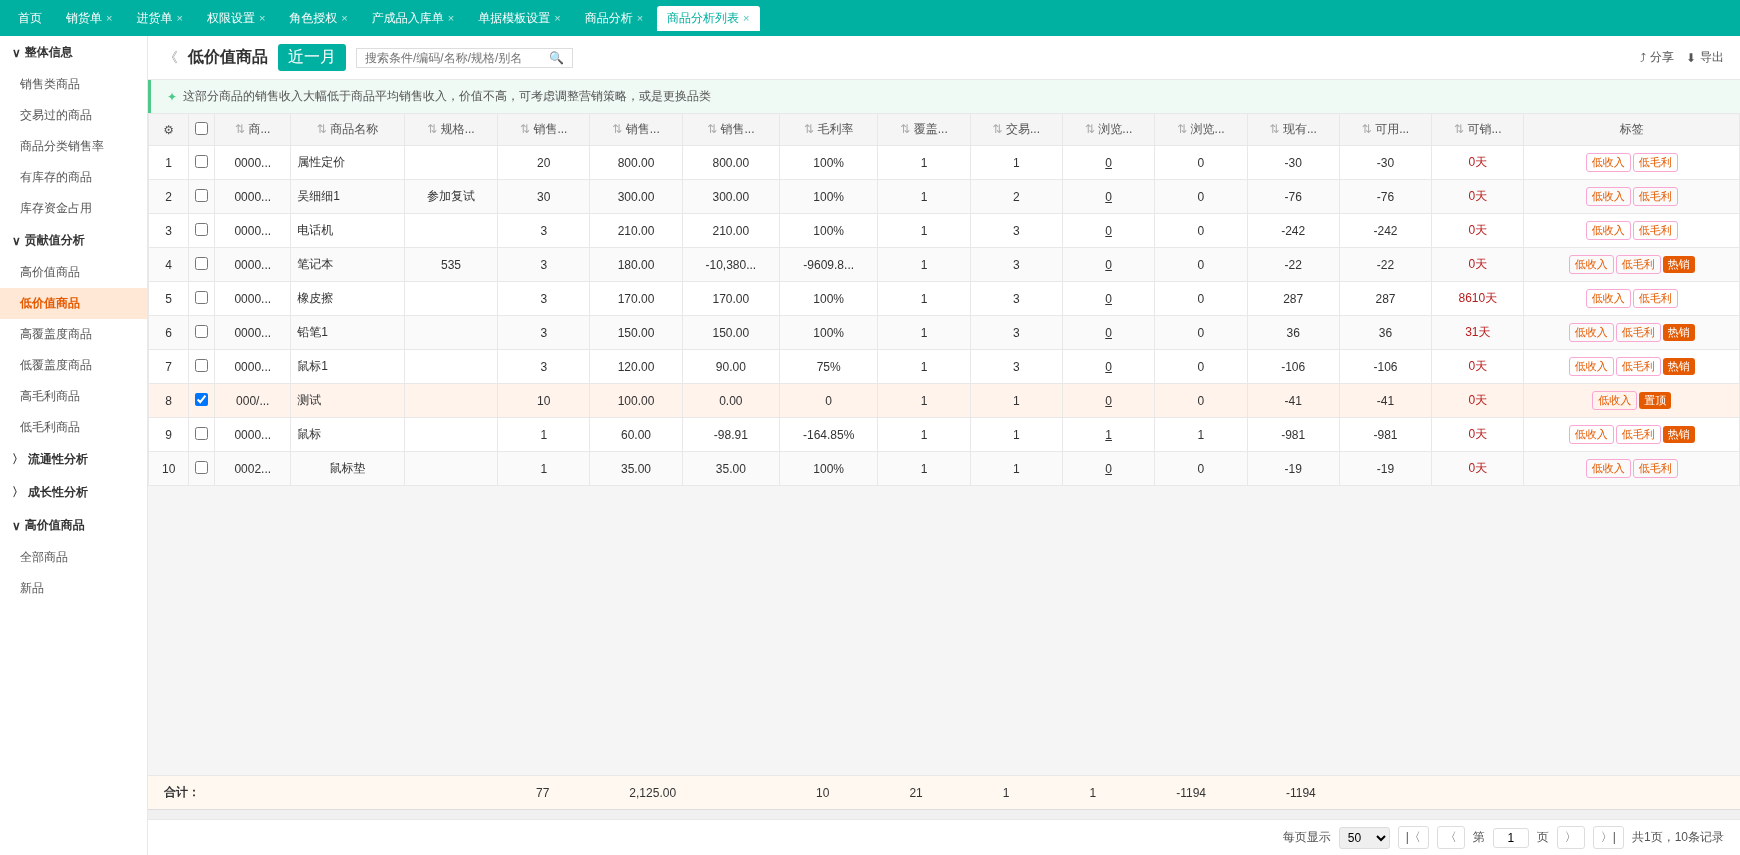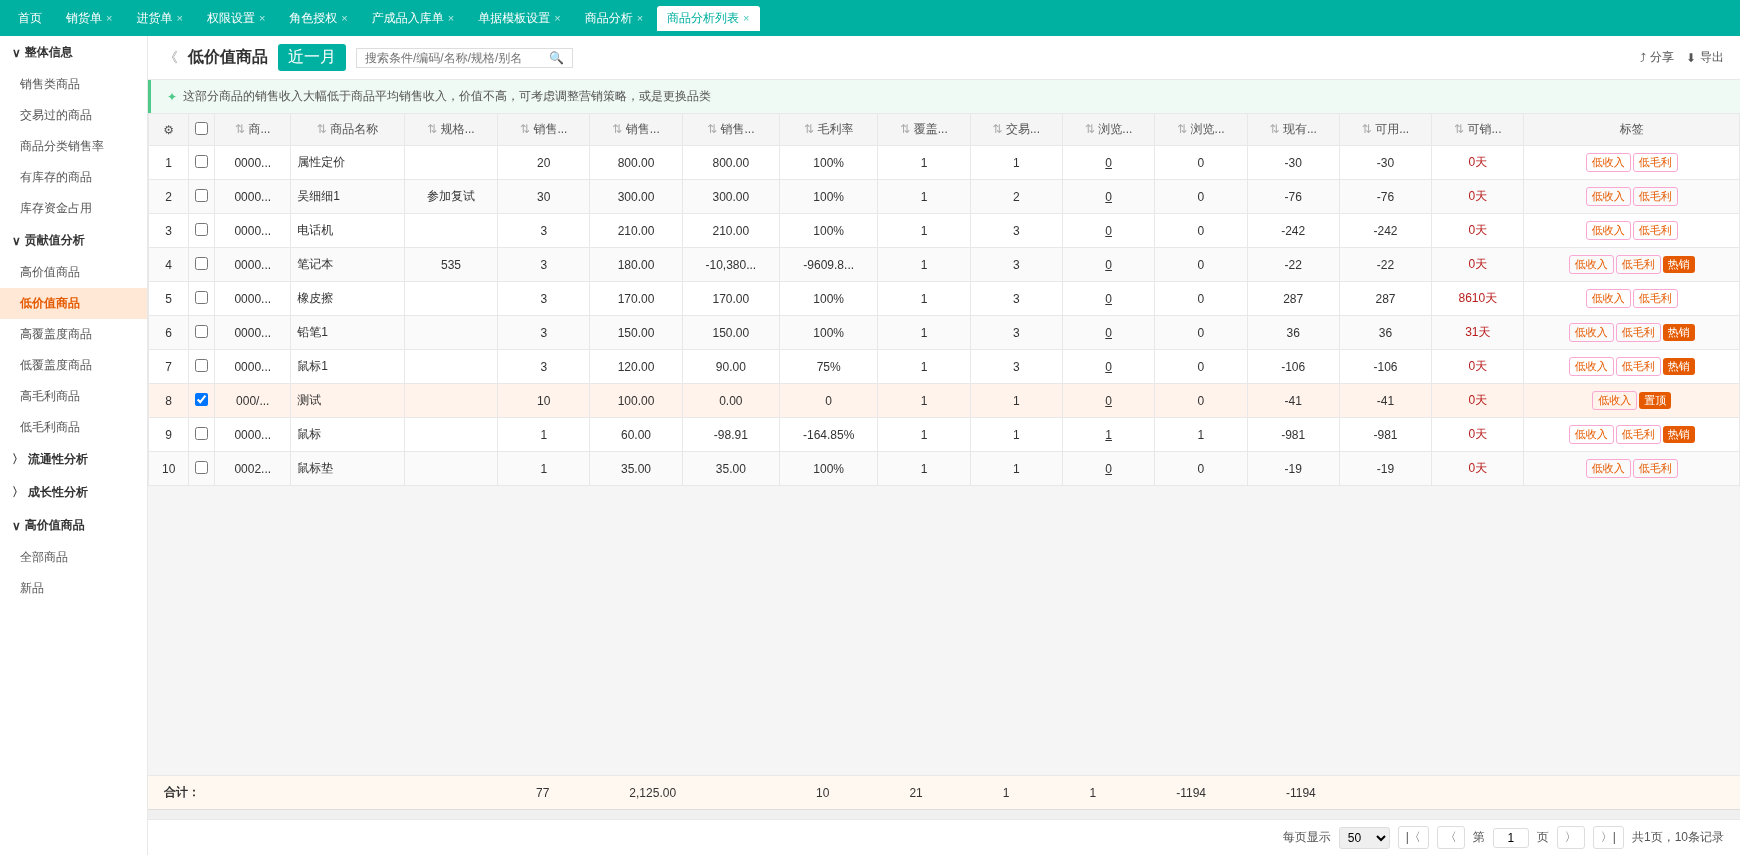--- a/index.html
+++ b/index.html
@@ -428,21 +428,21 @@
     <td>1</td>
     <td>-981</td>
     <td>-981</td>
     <td><span class="days-text">0天</span></td>
     <td><span class="tag tag-orange">低收入</span><span class="tag tag-orange">低毛利</span><span class="tag tag-orange-fill">热销</span></td>
   </tr>
             <tr>
     <td>10</td>
     <td class="checkbox-cell"><input type="checkbox" style=""></td>
     <td>0002...</td>
-    <td style="text-align:left;">鼠标垫</td>
+    <td style="text-align:center;">鼠标垫</td>
     <td></td>
     <td>1</td>
     <td>35.00</td>
     <td>35.00</td>
     <td>100%</td>
     <td>1</td>
     <td>1</td>
     <td><span class="underline-link">0</span></td>
     <td>0</td>
     <td>-19</td>

